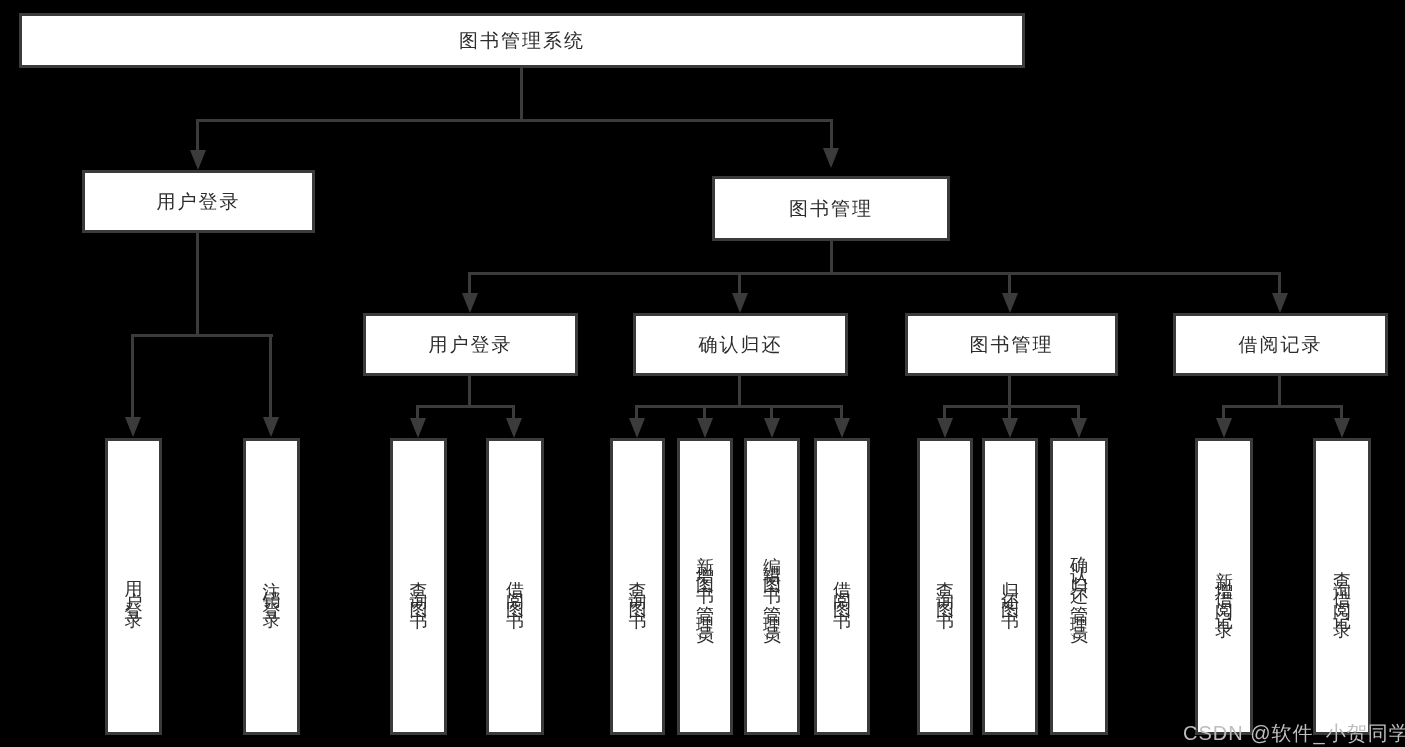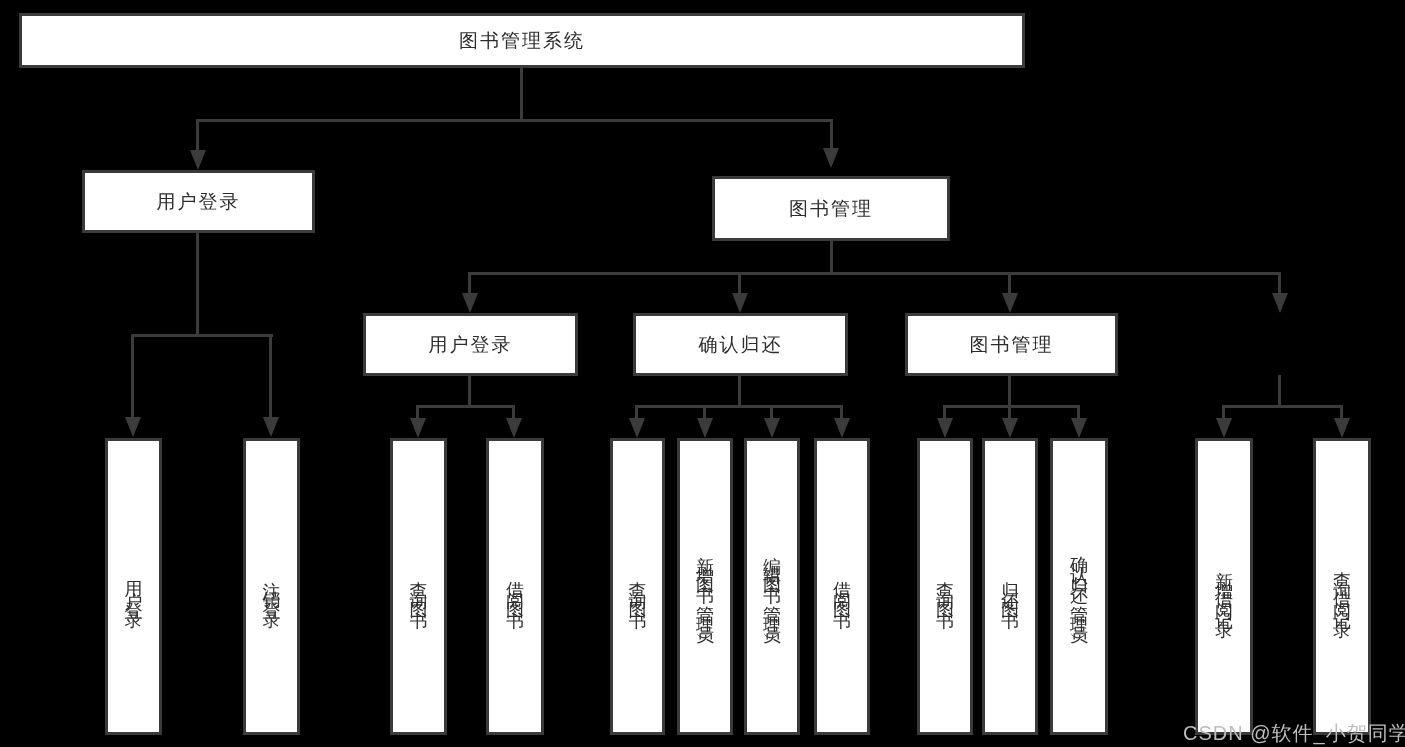--- a/index.html
+++ b/index.html
@@ -104,20 +104,23 @@
 
   <div class="box" style="left:363px;top:313px;width:215px;height:63px">
     <span>用户登录</span>
   </div>
   <div class="box" style="left:633px;top:313px;width:215px;height:63px">
     <span>确认归还</span>
   </div>
   <div class="box" style="left:905px;top:313px;width:213px;height:63px">
     <span>图书管理</span>
   </div>
+  <div class="box" style="left:1173px;top:313px;width:215px;height:63px">
+    <span>借阅记录</span>
+  </div>
 
   <div class="box leaf" style="left:105px;top:438px;width:57px;height:297px">
     <span>用户登录</span>
   </div>
   <div class="box leaf" style="left:243px;top:438px;width:57px;height:297px">
     <span>注销登录</span>
   </div>
 
   <div class="box leaf" style="left:390px;top:438px;width:57px;height:297px">
     <span>查询图书</span>

